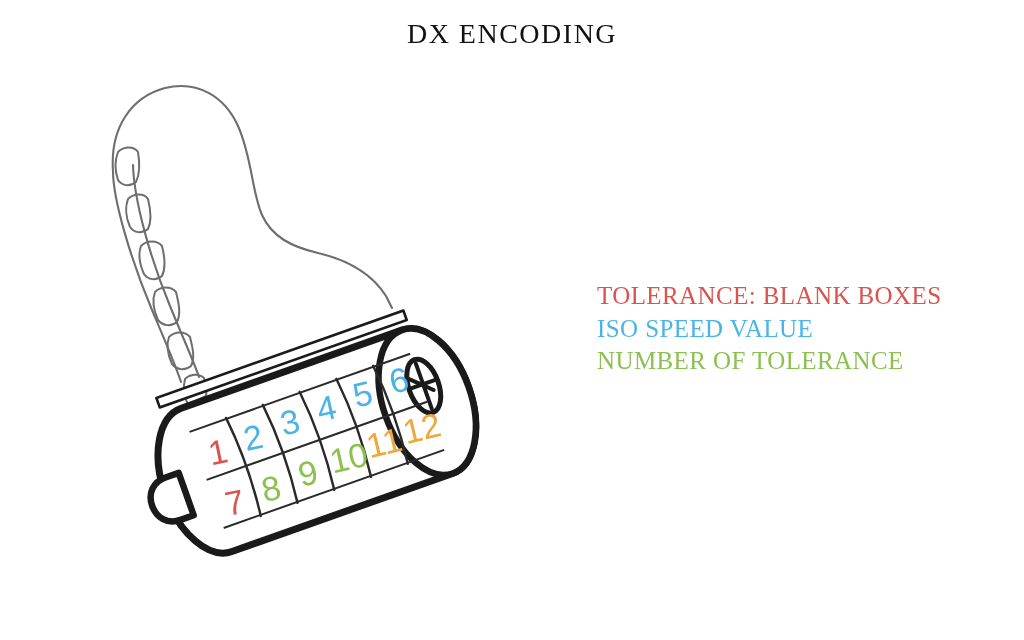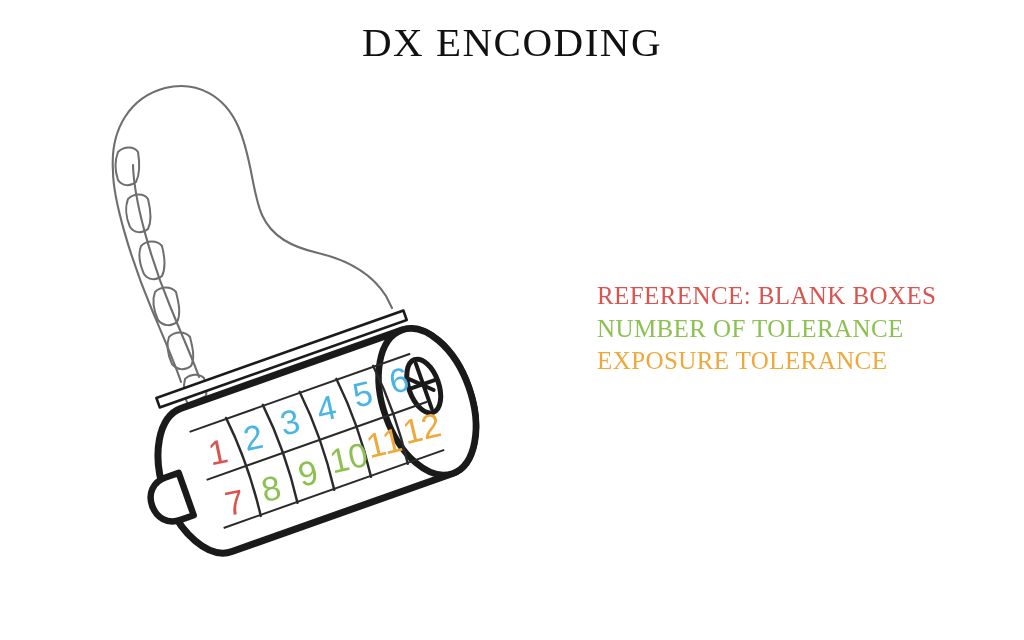--- a/index.html
+++ b/index.html
@@ -24,21 +24,21 @@
   }
 
   
   #page-title {
     position: absolute;
     left: 0;
     top: 18px;
     width: 1024px;
     text-align: center;
     font-family: "Liberation Serif", serif;
-    font-size: 41px;
+    font-size: 28px;
     letter-spacing: 1.5px;
     color: #111111;
     font-weight: 400;
     white-space: nowrap;
   }
 
   
   #legend {
     position: absolute;
     left: 597px;
@@ -156,18 +156,18 @@
         <text x="283" y="484" fill="#8cc152" transform="rotate(7 283 484)">9</text>
         <text x="317" y="482" fill="#8cc152" transform="rotate(7 317 482)">10</text>
         <text x="357" y="480" fill="#eda93b" transform="rotate(6 357 480)">11</text>
         <text x="396" y="479" fill="#eda93b" transform="rotate(6 396 479)">12</text>
       </g>
 
     </g>
   </svg>
 
   <div id="legend">
-    <div class="legend-item" style="color:#d9534f">REFERENCE: BLANK BOXES</div>
+    <div class="legend-item" style="color:#d9534f">TOLERANCE: BLANK BOXES</div>
+    <div class="legend-item" style="color:#4bb4e6">ISO SPEED VALUE</div>
     <div class="legend-item" style="color:#8cc152">NUMBER OF TOLERANCE</div>
-    <div class="legend-item" style="color:#eda93b">EXPOSURE TOLERANCE</div>
   </div>
 
 </div>
 
 </body></html>

